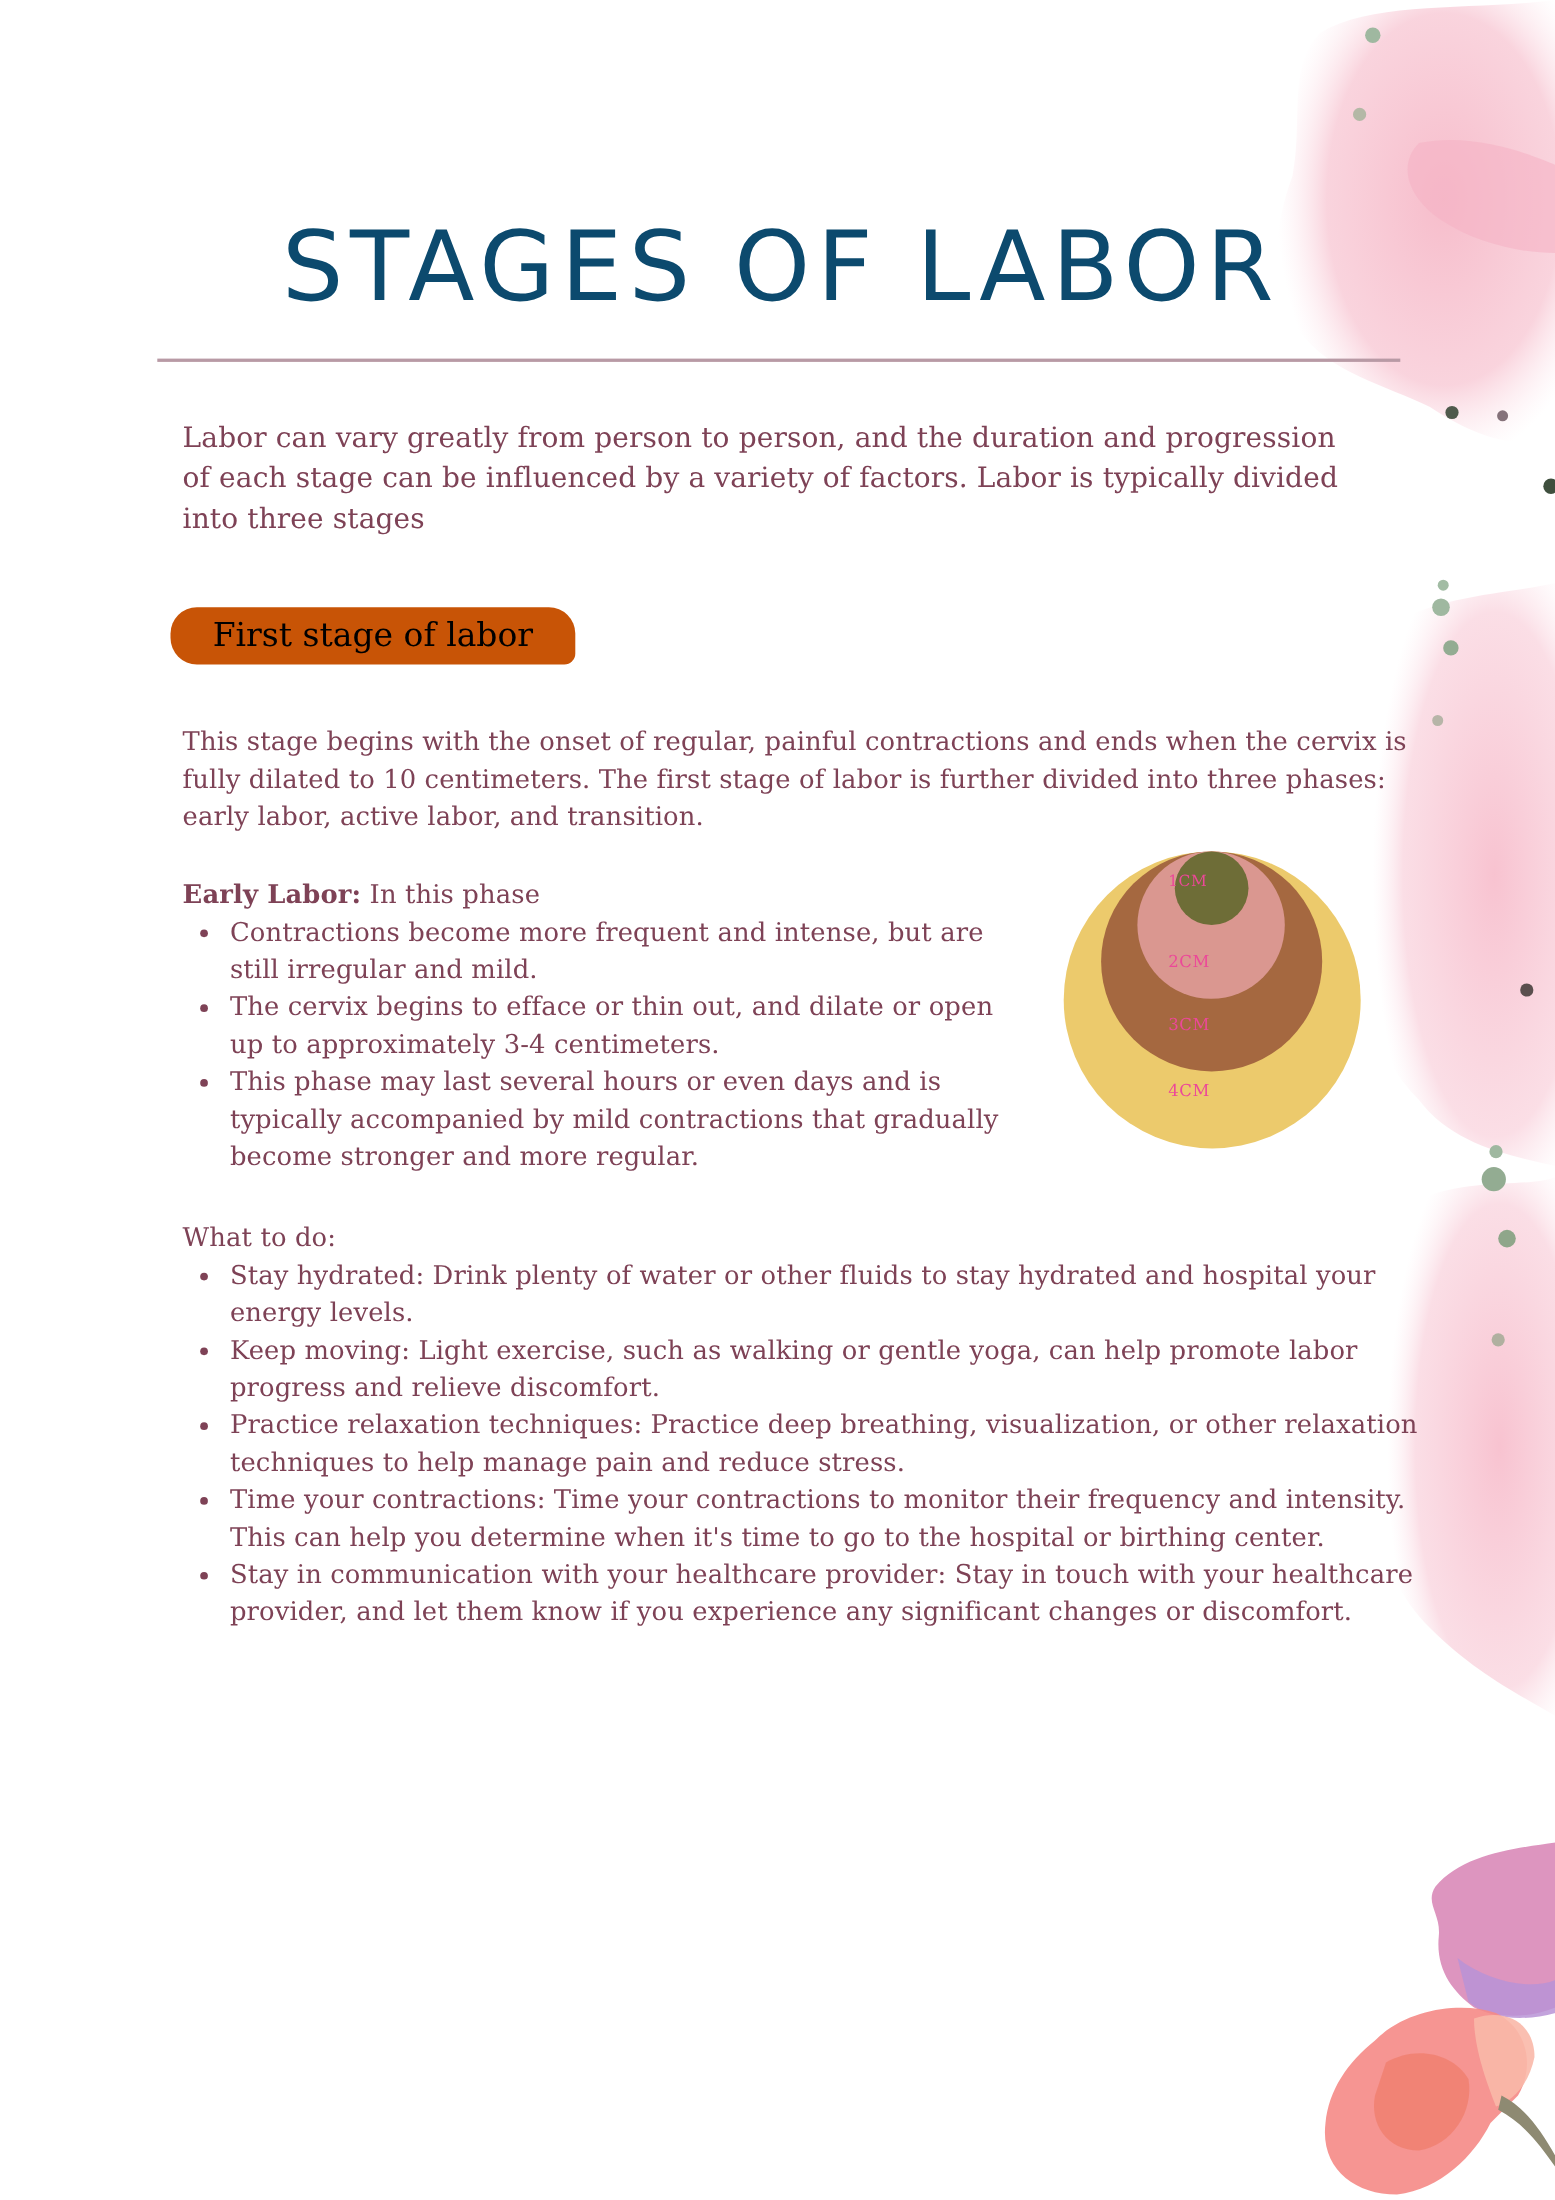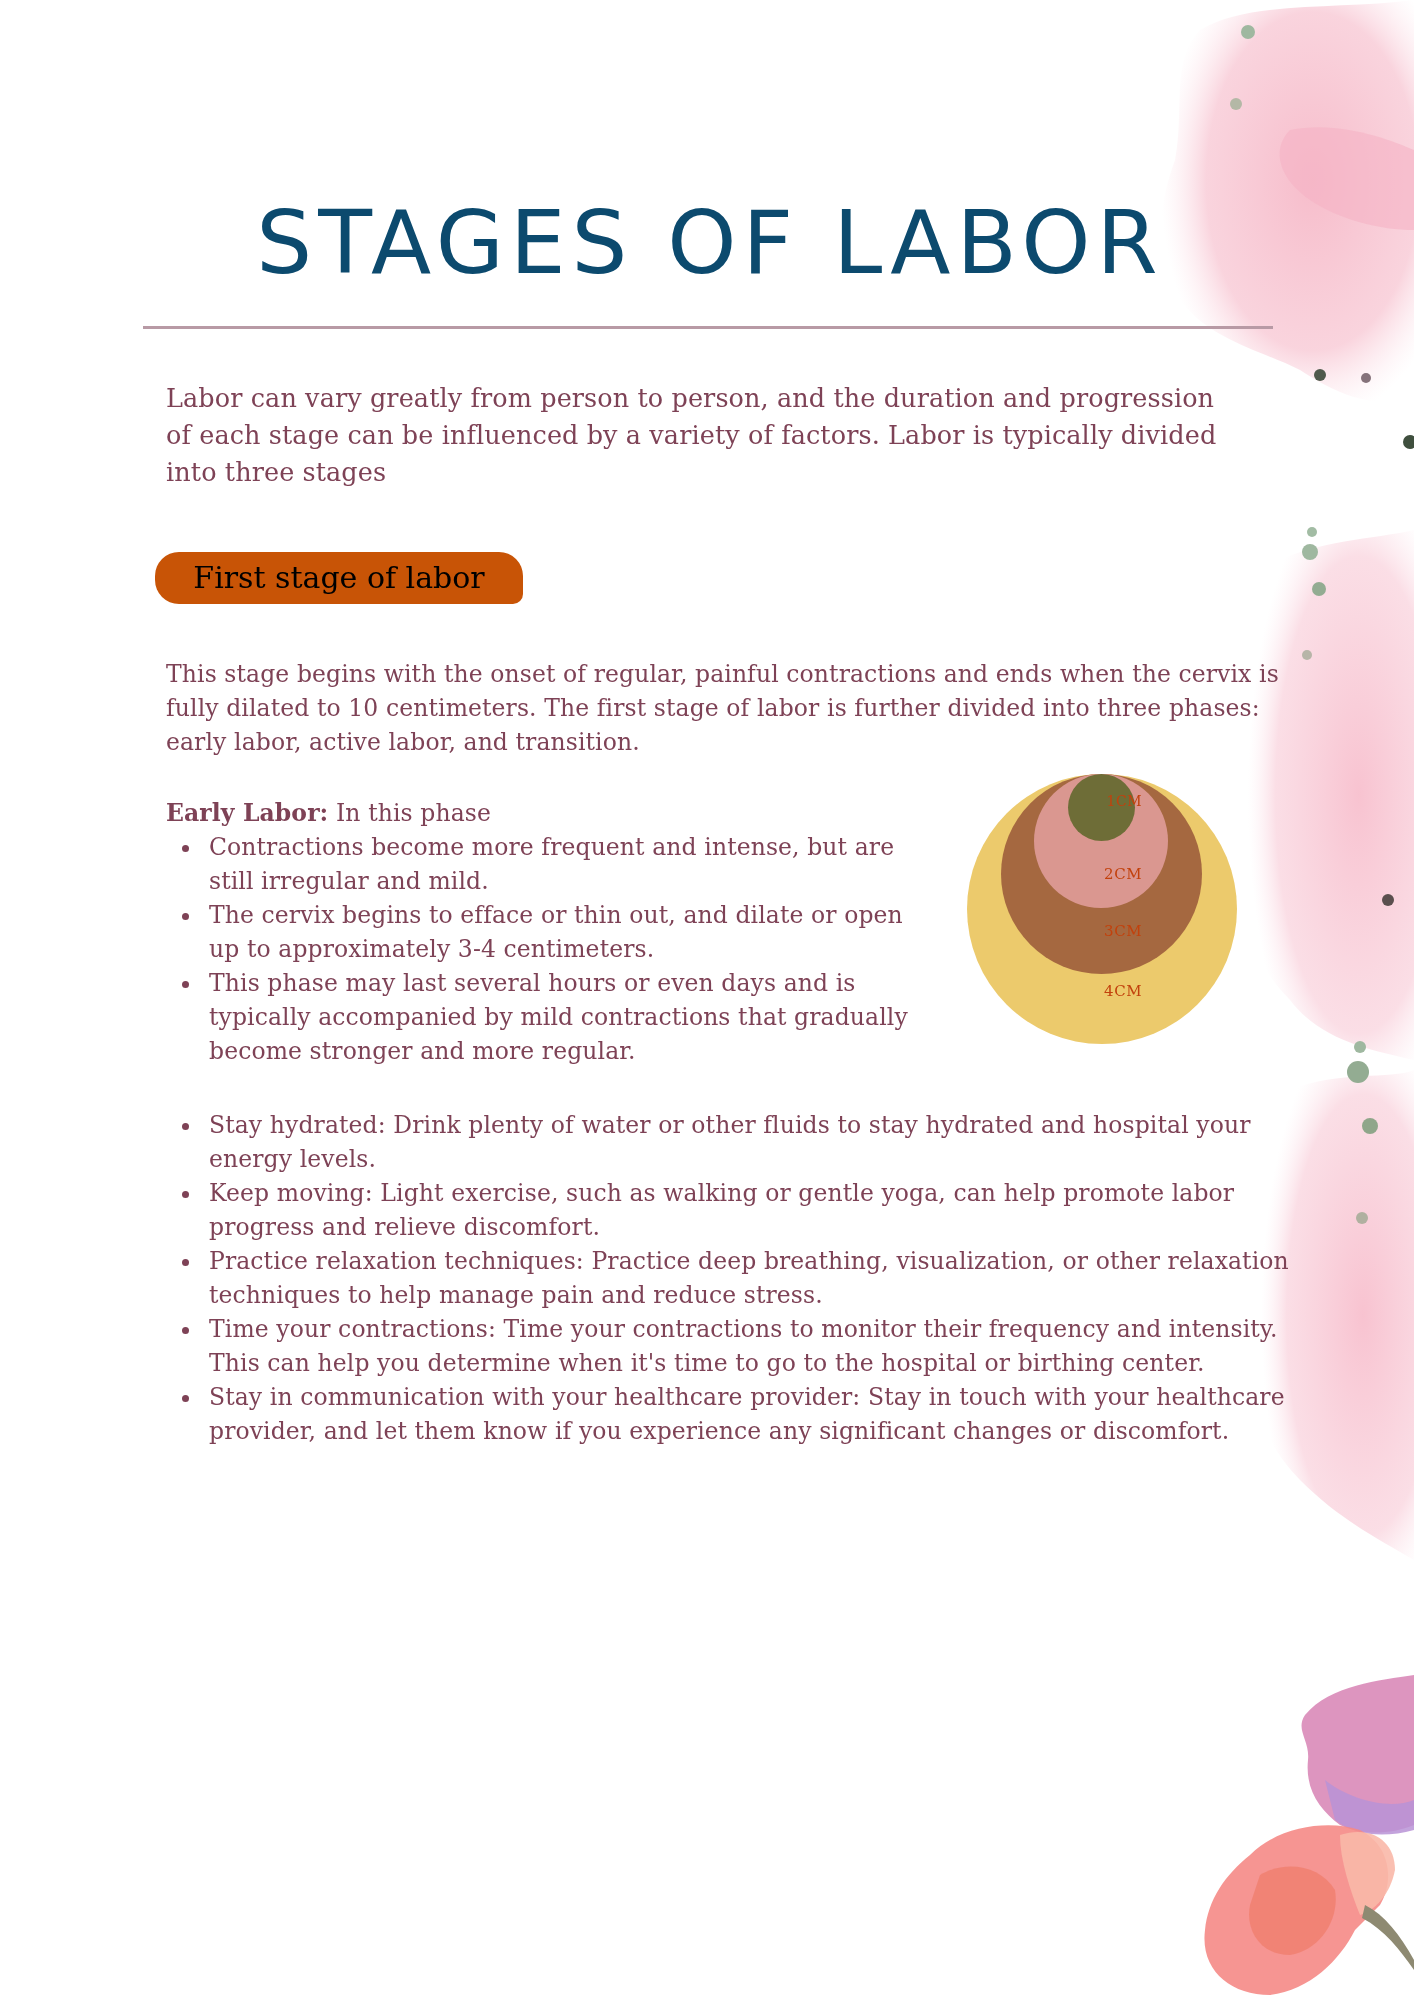--- a/index.html
+++ b/index.html
@@ -44,21 +44,21 @@
   }
   .todo { left: 154px; top: 1096px; width: 1130px; font-size: 23.5px; line-height: 34px; }
 
   .circles { position: absolute; left: 967px; top: 774px; width: 270px; height: 270px; }
   .circle { position: absolute; border-radius: 50%; }
   .c4 { left: 0; top: 0; width: 270px; height: 270px; background: #ecca6c; }
   .c3 { left: 34px; top: 0; width: 201px; height: 200px; background: #a56840; }
   .c2 { left: 67px; top: 0; width: 134px; height: 134px; background: #da9790; }
   .c1 { left: 101px; top: 0; width: 67px; height: 67px; background: #6e6d37; }
   .clabel {
-    position: absolute; width: 80px; text-align: right; color: #c2410c;
+    position: absolute; width: 80px; text-align: left; color: #ec4899;
     font-family: "DejaVu Serif", "Liberation Serif", serif; font-size: 15px;
     letter-spacing: 0.5px;
   }
   .l1 { left: 95px; top: 19px; font-size: 14px; }
   .l2 { left: 95px; top: 91px; }
   .l3 { left: 95px; top: 148px; }
   .l4 { left: 95px; top: 208px; }
 </style>
 </head>
 <body>
@@ -128,20 +128,21 @@
   <div class="circle c3"></div>
   <div class="circle c2"></div>
   <div class="circle c1"></div>
   <div class="clabel l1">1CM</div>
   <div class="clabel l2">2CM</div>
   <div class="clabel l3">3CM</div>
   <div class="clabel l4">4CM</div>
 </div>
 
 <div class="text todo">
+  <div>What to do:</div>
   <ul>
     <li>Stay hydrated: Drink plenty of water or other fluids to stay hydrated and hospital your energy levels.</li>
     <li>Keep moving: Light exercise, such as walking or gentle yoga, can help promote labor progress and relieve discomfort.</li>
     <li>Practice relaxation techniques: Practice deep breathing, visualization, or other relaxation techniques to help manage pain and reduce stress.</li>
     <li>Time your contractions: Time your contractions to monitor their frequency and intensity. This can help you determine when it's time to go to the hospital or birthing center.</li>
     <li>Stay in communication with your healthcare provider: Stay in touch with your healthcare provider, and let them know if you experience any significant changes or discomfort.</li>
   </ul>
 </div>
 
 </body></html>

